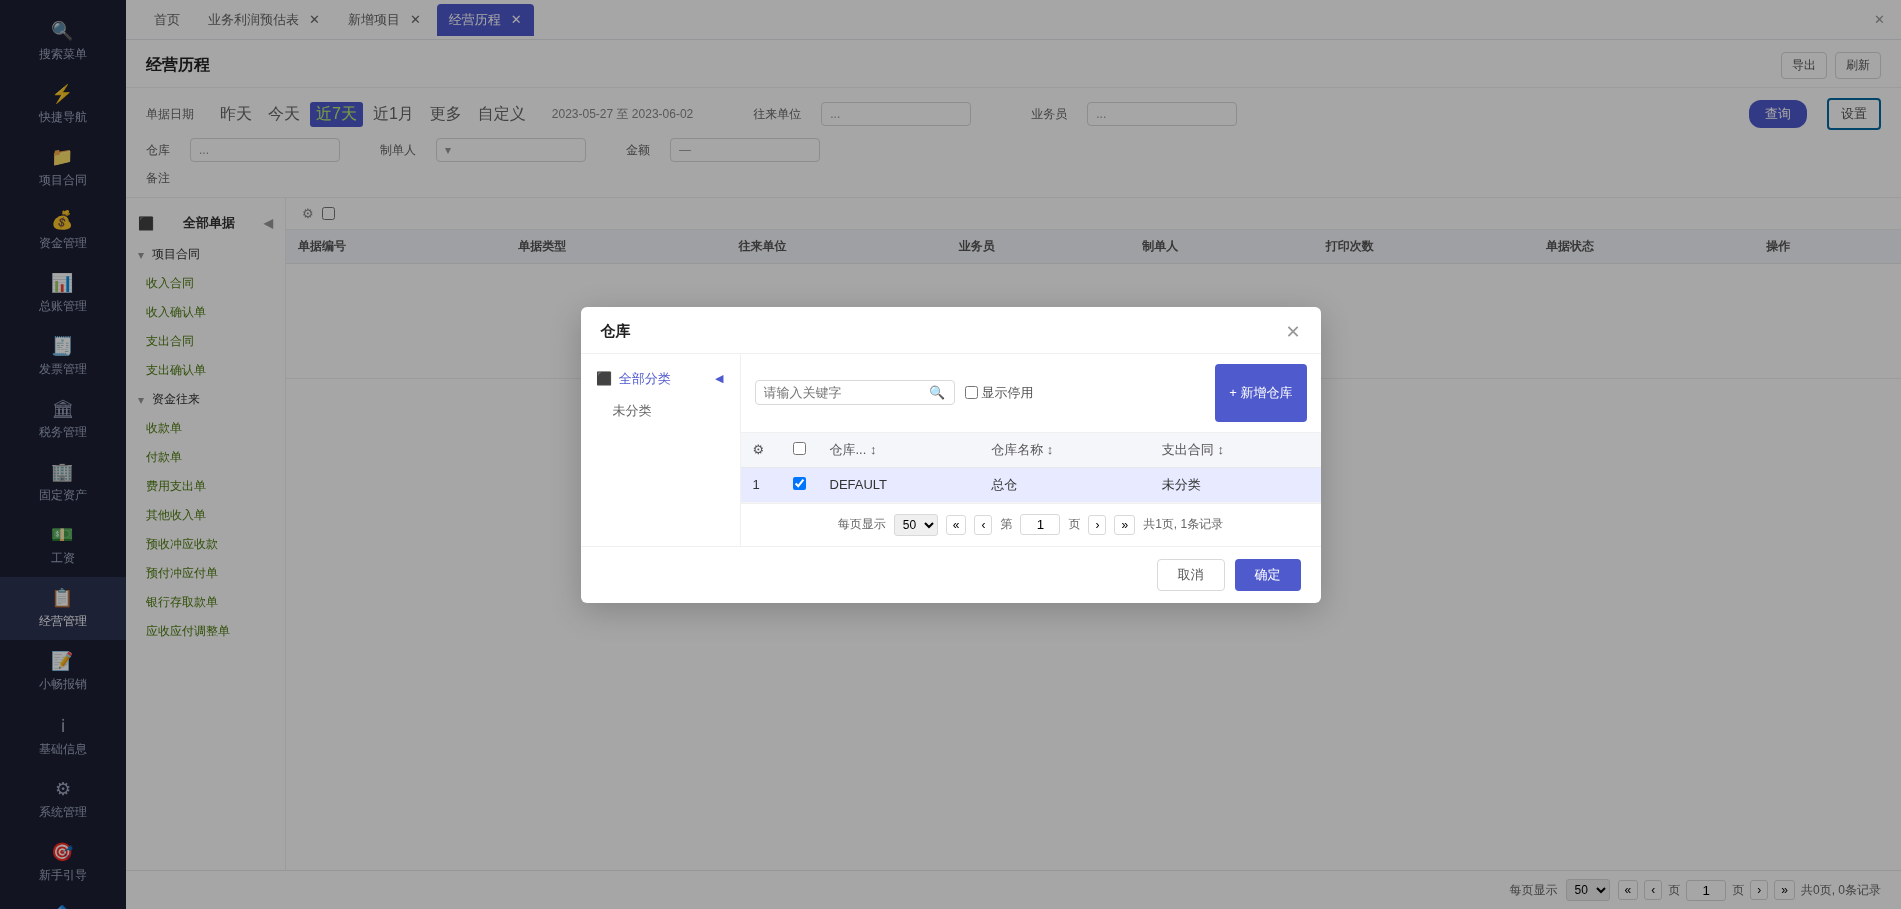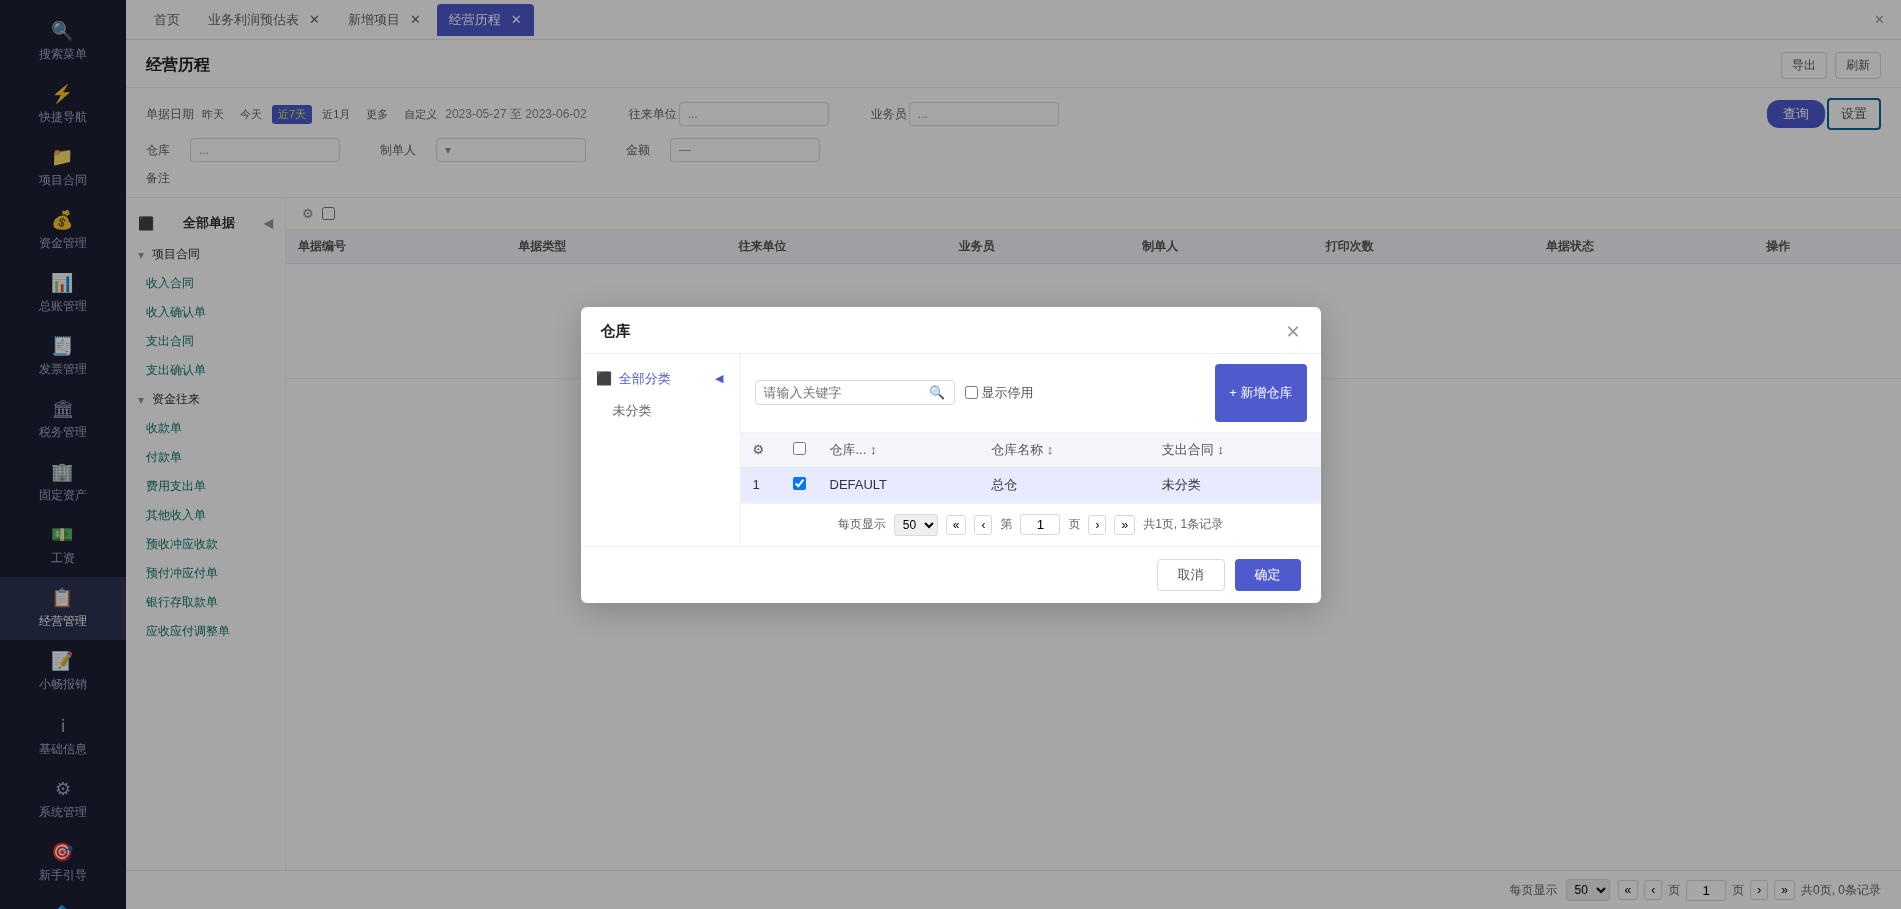--- a/index.html
+++ b/index.html
@@ -25,40 +25,40 @@
     .tab-bar-end { margin-left: auto; display: flex; align-items: center; color: #999; cursor: pointer; }
 
     
     .page-header { background: #fff; padding: 12px 20px 8px; display: flex; align-items: center; justify-content: space-between; border-bottom: 1px solid #f0f0f0; flex-shrink: 0; }
     .page-title { font-size: 16px; font-weight: 600; color: #222; }
     .header-actions { display: flex; gap: 8px; }
     .btn-export, .btn-refresh { padding: 4px 10px; border: 1px solid #d9d9d9; border-radius: 4px; background: #fff; cursor: pointer; font-size: 12px; color: #555; }
 
     
     .filter-area { background: #fff; padding: 10px 20px; border-bottom: 1px solid #f0f0f0; flex-shrink: 0; }
-    .filter-row { display: flex; align-items: center; gap: 2px; margin-bottom: 8px; }
+    .filter-row { display: flex; align-items: center; gap: 20px; margin-bottom: 8px; }
     .filter-label { color: #666; font-size: 12px; white-space: nowrap; }
     .filter-date-btns { display: flex; gap: 4px; align-items: center; }
-    .date-btn { padding: 2px 6px; border-radius: 3px; cursor: pointer; font-size: 11px; color: #666; border: none; background: transparent; }
+    .date-btn { padding: 2px 6px; border-radius: 3px; cursor: pointer; font-size: 16px; color: #666; border: none; background: transparent; }
     .date-btn.active { background: #4f5acd; color: #bef264; }
     .date-range { font-size: 12px; color: #888; }
     .select-trigger { border: 1px solid #d9d9d9; border-radius: 4px; padding: 4px 8px; font-size: 12px; min-width: 150px; cursor: pointer; color: #999; display: flex; justify-content: space-between; align-items: center; }
     .btn-query { background: #4f5acd; color: #fff; border: none; border-radius: 12px; padding: 5px 16px; cursor: pointer; font-size: 13px; }
     .btn-setting { background: #fff; color: #555; border: 2px solid #0369a1; border-radius: 4px; padding: 5px 12px; cursor: pointer; font-size: 13px; }
 
     
     .filter-row2 { display: flex; gap: 20px; align-items: center; }
 
     
     .content-area { display: flex; flex: 1; overflow: hidden; }
 
     
     .left-nav { width: 160px; background: #fff; border-right: 1px solid #f0f0f0; overflow-y: auto; flex-shrink: 0; padding: 8px 0; }
     .left-nav-header { display: flex; align-items: center; padding: 8px 12px; font-weight: 600; font-size: 13px; color: #333; cursor: pointer; justify-content: space-between; }
-    .left-nav-item { padding: 6px 20px; font-size: 12px; color: #0f766e; cursor: pointer; }
+    .left-nav-item { padding: 6px 20px; font-size: 12px; color: #4d7c0f; cursor: pointer; }
     .left-nav-group { padding: 6px 12px; font-size: 12px; color: #333; cursor: pointer; display: flex; align-items: center; gap: 4px; }
 
     
     .table-area { flex: 1; overflow: auto; background: #fff; }
     .table-toolbar { display: flex; align-items: center; padding: 8px 16px; border-bottom: 1px solid #f0f0f0; gap: 8px; }
     .table-toolbar-icon { color: #888; cursor: pointer; }
     table { width: 100%; border-collapse: collapse; font-size: 12px; }
     th { background: #f5f6fa; padding: 8px 12px; text-align: left; color: #555; font-weight: bold; border-bottom: 1px solid #e8e8e8; white-space: nowrap; }
     td { padding: 8px 12px; border-bottom: 1px solid #f0f0f0; color: #333; white-space: nowrap; }
 

